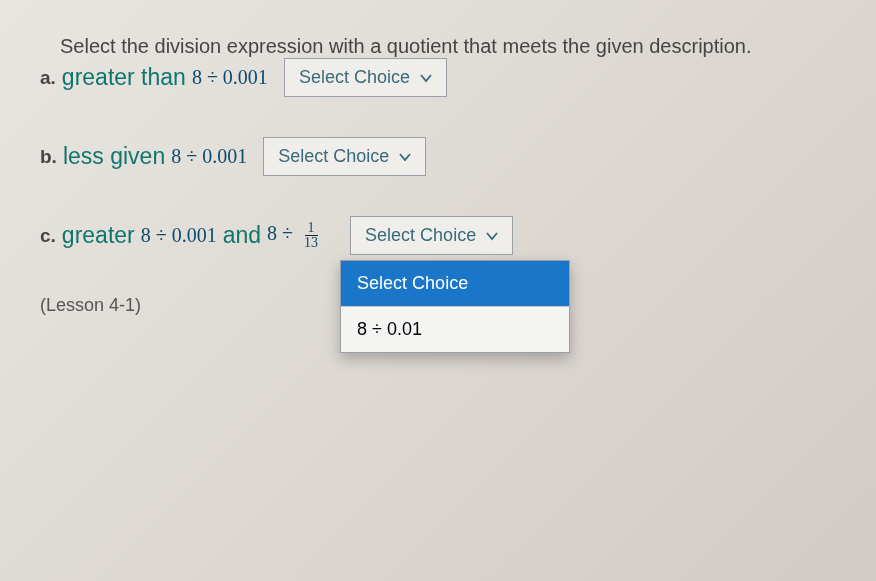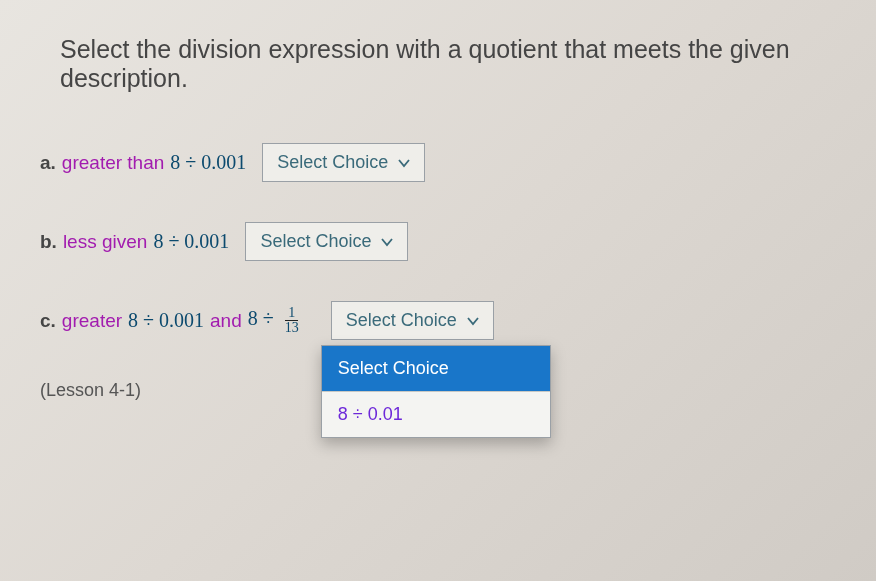--- a/index.html
+++ b/index.html
@@ -7,41 +7,40 @@
     width: 876px;
     height: 581px;
     background: linear-gradient(135deg, #e8e5e0 0%, #ddd8d2 50%, #d0cbc5 100%);
     font-family: Arial, Helvetica, sans-serif;
     color: #3a3a3a;
     padding: 30px 40px;
     overflow: hidden;
     position: relative;
   }
   .prompt {
-    font-size: 25px;
+    font-size: 20px;
     color: #454545;
-    margin-bottom: 50px;
     margin-left: 20px;
     margin-top: 5px;
   }
   .row {
     display: flex;
     align-items: center;
     margin-bottom: 40px;
     flex-wrap: nowrap;
   }
   .label {
     font-weight: bold;
     color: #454545;
     font-size: 19px;
     margin-right: 6px;
   }
   .text {
-    color: #a21caf;
-    font-size: 19px;
+    color: #0f766e;
+    font-size: 23px;
   }
   .math {
     font-family: "Cambria Math", Georgia, serif;
     font-size: 20px;
     color: #0c4a6e;
     margin: 0 6px;
   }
   .frac {
     display: inline-flex;
     flex-direction: column;
@@ -87,21 +86,21 @@
     left: 0;
     width: 230px;
     background: #f4f4f2;
     border: 1px solid #9aa0a6;
     box-shadow: 0 6px 14px rgba(0,0,0,0.25);
     z-index: 5;
   }
   .dropdown-panel .opt {
     padding: 12px 16px;
     font-size: 18px;
-    color: #6d28d9;
+    color: #000000;
     cursor: pointer;
   }
   .dropdown-panel .opt.selected {
     background: #1976c9;
     color: #fff;
   }
   .dropdown-panel .opt + .opt {
     border-top: 1px solid #c8c8c4;
   }
 </style>

